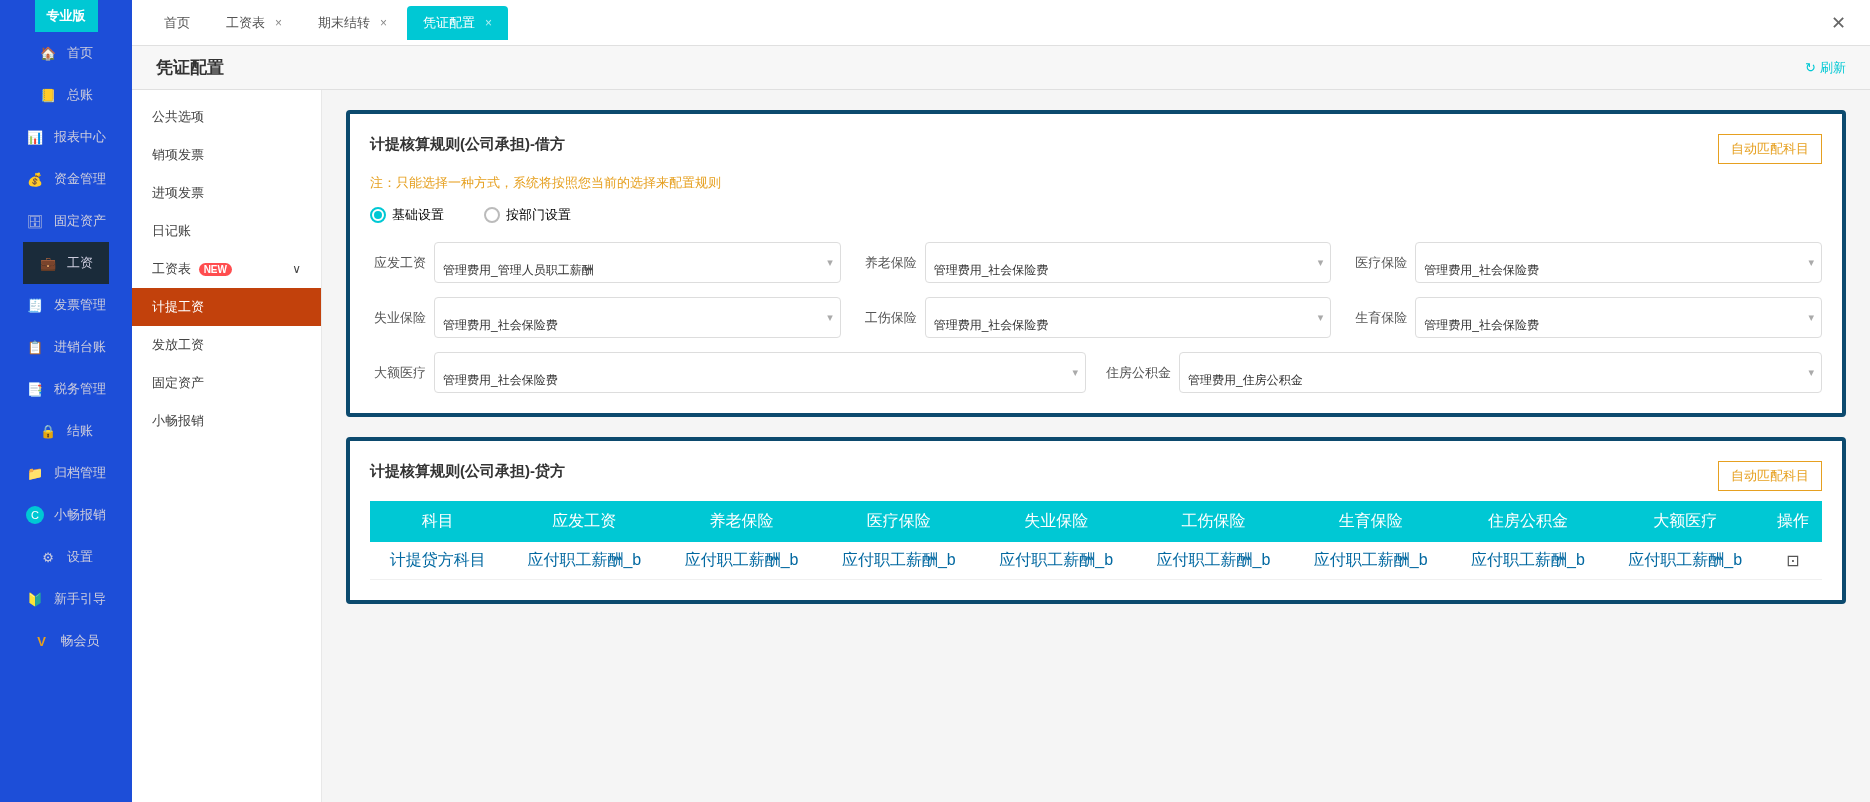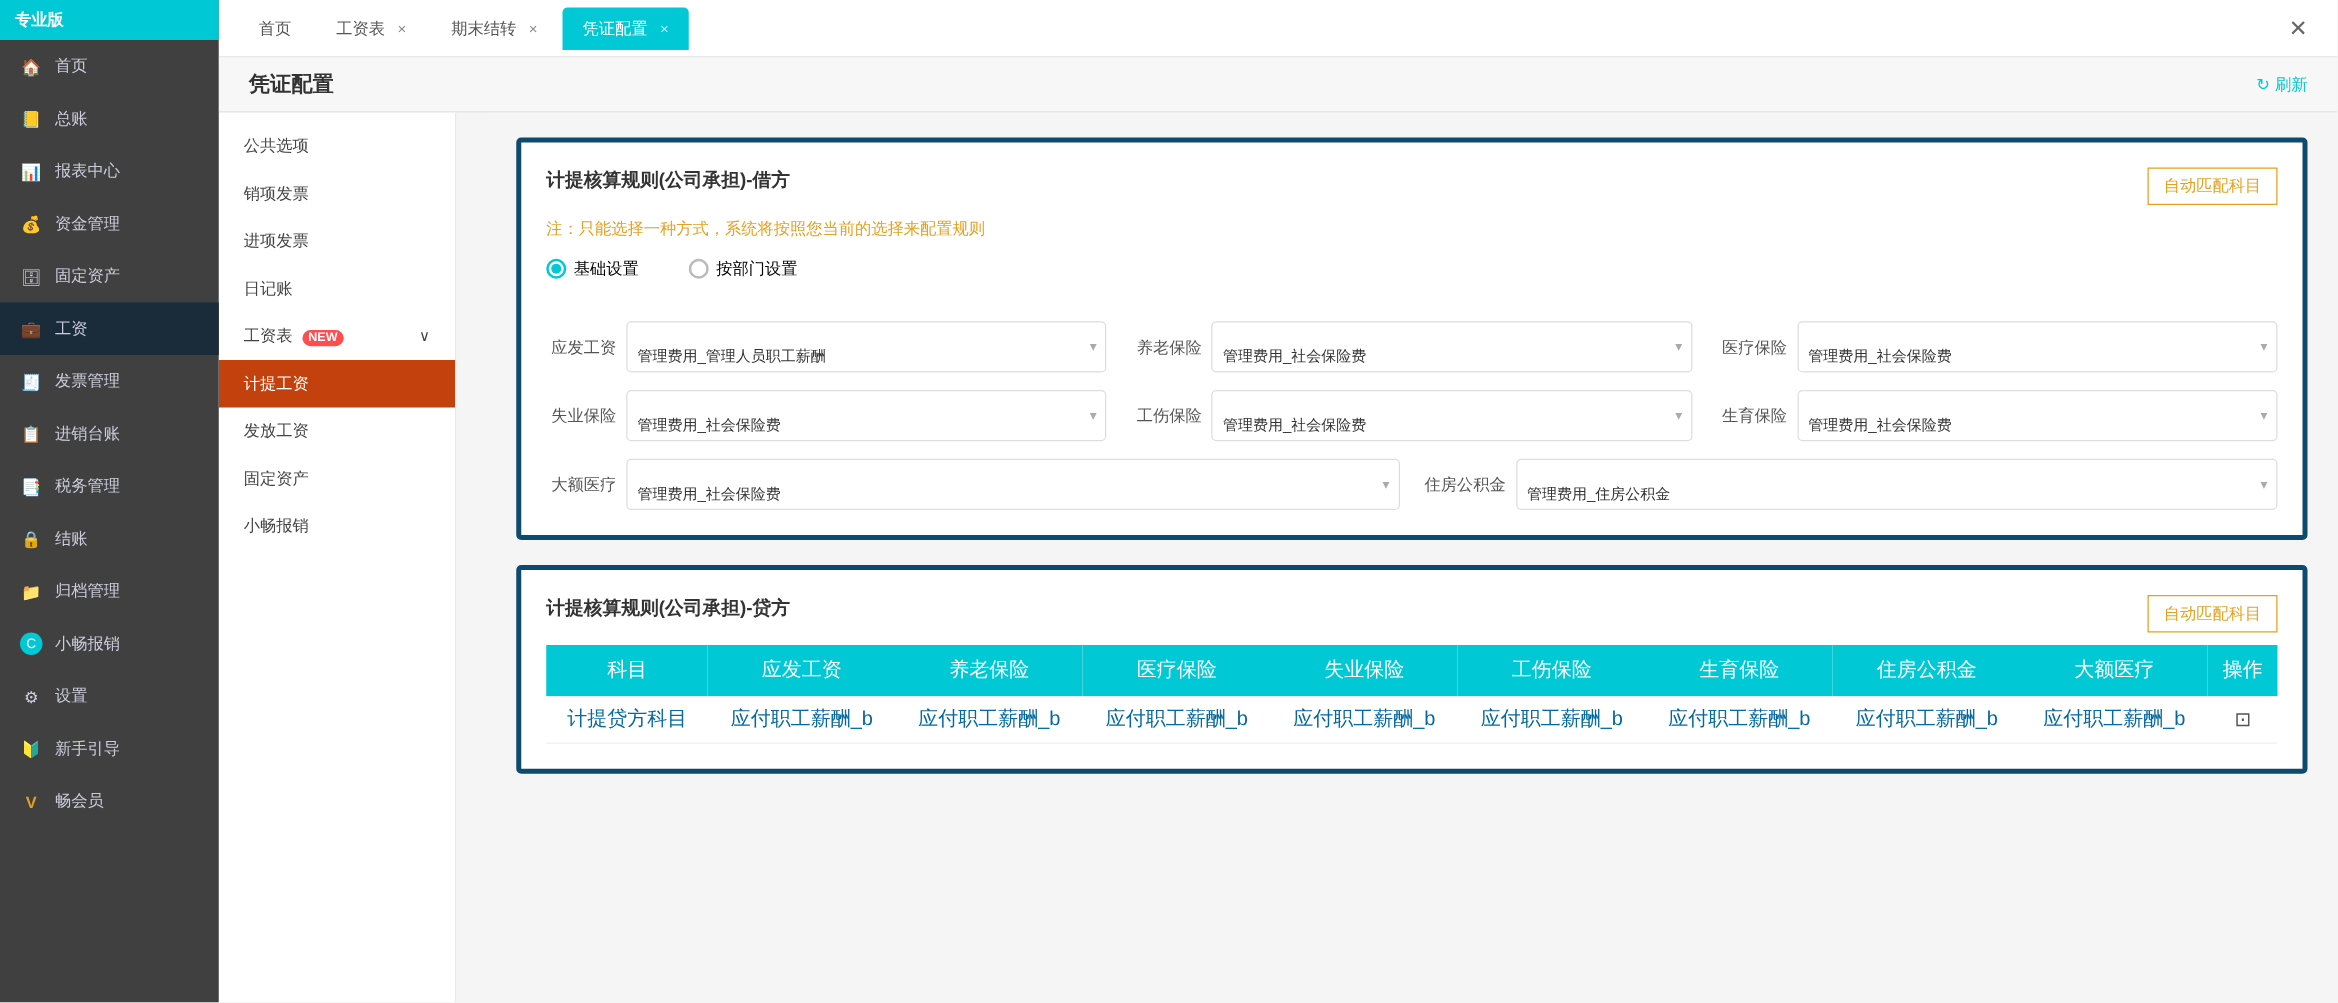--- a/index.html
+++ b/index.html
@@ -1,58 +1,58 @@
 <!DOCTYPE html>
 <html><head>
   <meta charset="utf-8">
   <style>
     * { box-sizing: border-box; margin: 0; padding: 0; }
     body { font-family: 'Microsoft YaHei', sans-serif; font-size: 13px; display: flex; height: 802px; overflow: hidden; background: #f5f5f5; }
 
     
-    .sidebar { width: 175px; background: #404040; color: #fff; display: flex; flex-direction: column; flex-shrink: 0; }
+    .sidebar { width: 132px; background: #1d4ed8; color: #fff; display: flex; flex-direction: column; flex-shrink: 0; align-items: center; }
     .sidebar-logo { background: #00c8d4; padding: 8px 12px; font-size: 13px; font-weight: bold; color: #fff; height: 32px; display: flex; align-items: center; }
     .sidebar-item { display: flex; align-items: center; padding: 12px 16px; cursor: pointer; color: #ccd; font-size: 13px; gap: 10px; }
     .sidebar-item.active { background: #1a2b3a; }
     .sidebar-icon { width: 18px; height: 18px; display: inline-flex; align-items: center; justify-content: center; flex-shrink: 0; }
 
     
     .main { flex: 1; display: flex; flex-direction: column; overflow: hidden; }
 
     
     .tab-bar { display: flex; align-items: center; background: #fff; border-bottom: 1px solid #e0e0e0; padding: 0 16px; height: 46px; gap: 4px; }
     .tab { display: flex; align-items: center; padding: 8px 16px; cursor: pointer; font-size: 13px; color: #555; border: none; background: transparent; gap: 6px; border-radius: 4px 4px 0 0; }
     .tab.active { background: #00c8d4; color: #fff; }
     .tab-close { font-size: 12px; cursor: pointer; margin-left: 4px; opacity: 0.7; }
 
     
     .content-header { background: #f7f7f7; padding: 10px 24px; display: flex; align-items: center; justify-content: space-between; border-bottom: 1px solid #e0e0e0; }
     .content-title { font-size: 17px; font-weight: bold; color: #333; }
     .refresh-btn { color: #00c8d4; cursor: pointer; font-size: 13px; display: flex; align-items: center; gap: 4px; }
 
     
-    .content-body { display: flex; flex: 1; overflow: hidden; gap: 24px; }
+    .content-body { display: flex; flex: 1; overflow: hidden; }
 
     
     .left-nav { width: 190px; background: #fff; border-right: 1px solid #e8e8e8; padding: 8px 0; flex-shrink: 0; overflow-y: auto; }
     .left-nav-item { padding: 10px 20px; cursor: pointer; color: #444; font-size: 13px; display: flex; align-items: center; justify-content: space-between; }
     .left-nav-item.active { background: #c2410c; color: #fff; }
     .left-nav-item .badge-new { background: #ff4d4f; color: #fff; font-size: 10px; padding: 1px 5px; border-radius: 8px; margin-left: 4px; font-weight: bold; }
     .left-nav-item .arrow { font-size: 12px; }
 
     
     .right-content { flex: 1; overflow-y: auto; padding: 20px 24px; background: #f5f5f5; }
 
     
     .section { background: #fff; border-radius: 4px; margin-bottom: 20px; padding: 20px; border: 4px solid #0c4a6e; }
     .section-title { font-size: 15px; font-weight: bold; color: #333; margin-bottom: 10px; }
     .section-note { color: #e6a020; font-size: 13px; margin-bottom: 14px; }
 
     
-    .radio-row { display: flex; gap: 40px; margin-bottom: 33px; }
+    .radio-row { display: flex; gap: 40px; margin-bottom: 18px; }
     .radio-label { display: flex; align-items: center; gap: 6px; cursor: pointer; font-size: 13px; }
     .radio-circle { width: 16px; height: 16px; border-radius: 50%; border: 2px solid #00c8d4; display: flex; align-items: center; justify-content: center; flex-shrink: 0; }
     .radio-circle.selected::after { content: ''; width: 8px; height: 8px; border-radius: 50%; background: #00c8d4; }
     .radio-circle.unselected { border-color: #bbb; }
 
     
     .form-grid { display: grid; grid-template-columns: repeat(3, 1fr); gap: 14px 20px; }
     .form-row-2 { display: grid; grid-template-columns: repeat(2, 1fr); gap: 14px 20px; margin-top: 14px; }
     .form-item { display: flex; align-items: center; gap: 8px; }
     .form-label { color: #555; font-size: 13px; white-space: nowrap; min-width: 56px; text-align: right; }

